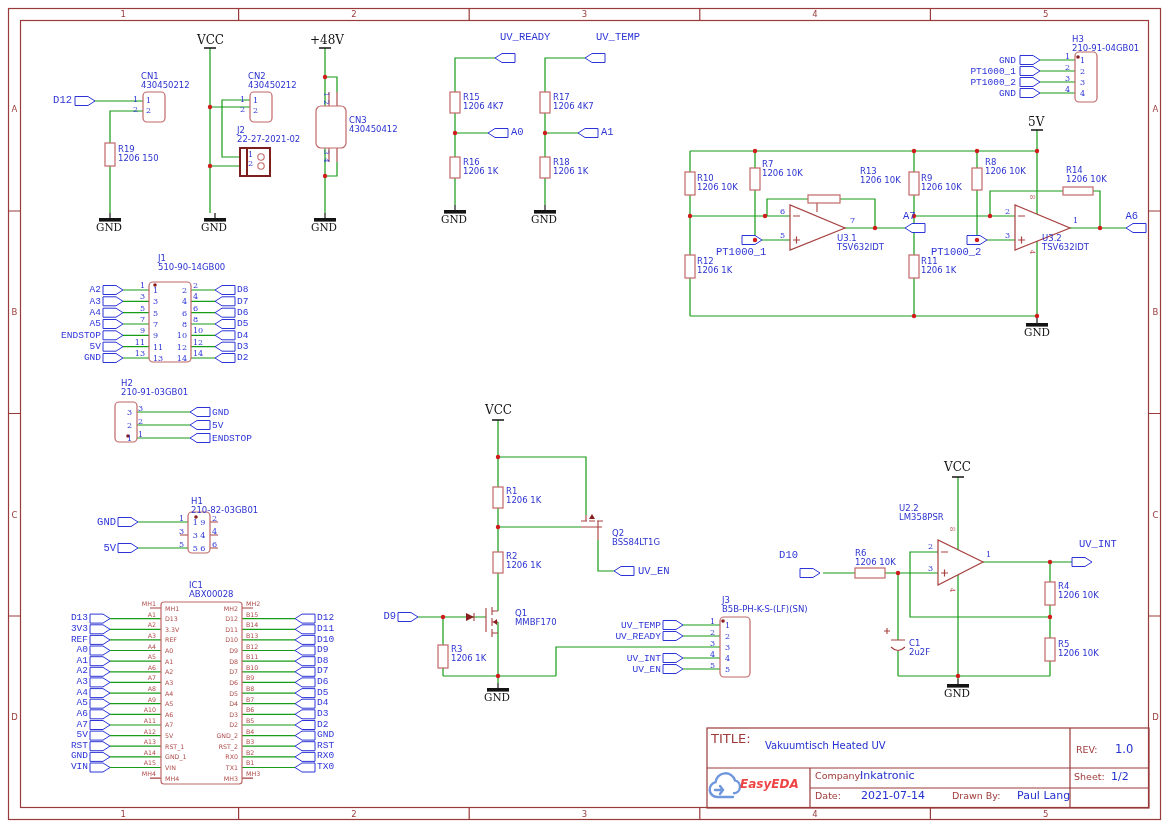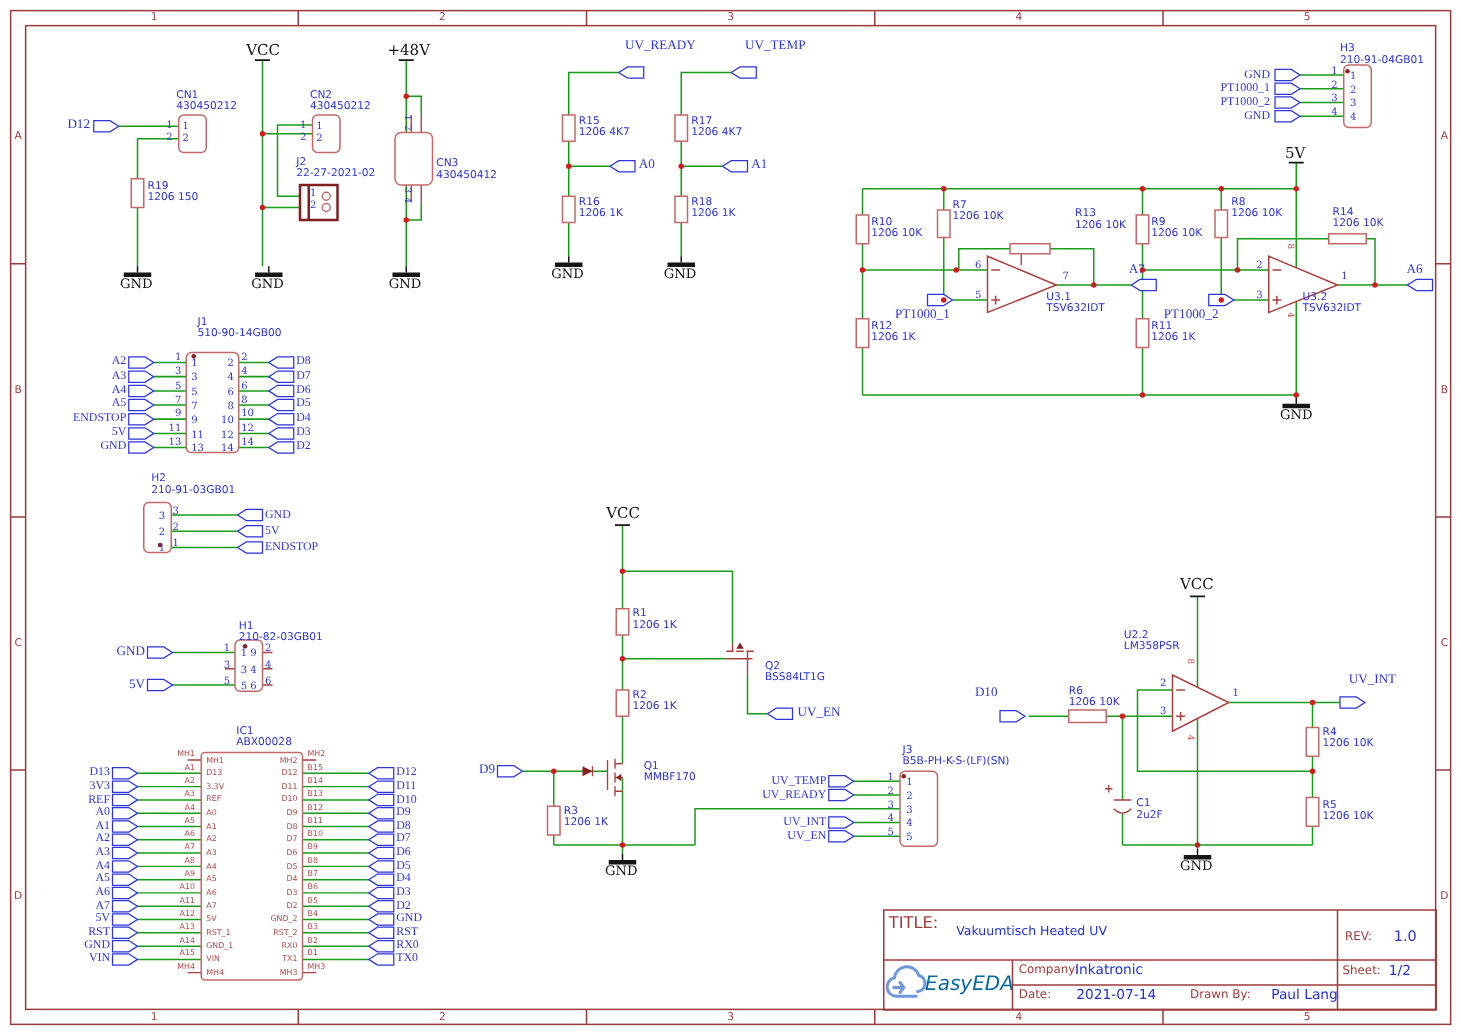--- a/index.html
+++ b/index.html
@@ -1,36 +1,36 @@
 <!DOCTYPE html>
 <html><head>
 <meta charset="utf-8">
 <style>
   html,body{margin:0;padding:0;background:#fff}
   #c{position:relative;width:1169px;height:828px;background:#fff;overflow:hidden;
      font-family:"DejaVu Sans",sans-serif}
   svg.art{position:absolute;left:0;top:0}
   .abs{position:absolute;white-space:nowrap}
-  .n{font-family:Liberation Serif, serif;font-size:10.5px;color:#2d35d6}
+  .n{font-family:Liberation Mono, monospace;font-size:10.5px;color:#2d35d6}
   .pw{font-family:"DejaVu Serif",serif;font-size:12px;color:#141414}
   .g{font-family:"DejaVu Serif",serif;font-size:10.5px;color:#141414}
   .rv{font-size:8.5px;color:#2b32cf;line-height:9px}
   .rv span{display:block}
   .p{font-family:"DejaVu Serif",serif;font-size:8px;color:#2d35d6}
   .pr{color:#c05050}
   .rot{transform:rotate(90deg);display:inline-block;font-size:7px}
   .col span{display:block;height:var(--rh);line-height:var(--rh)}
   .red{color:#b04a4a}
   .bt{font-size:8.5px;color:#9a3b3b}
   .brow{display:flex}
   .brow span{width:230.6px;text-align:center;height:11px;line-height:11px}
   .bcol span{display:block;height:202.8px;line-height:202.8px;text-align:center}
   .tbl{font-size:9.5px;color:#a03b3b}
   .tbv{font-size:11px;color:#2230cf}
-  .logo{font-size:16px;font-style:italic;font-weight:normal;color:#0369a1;letter-spacing:0}
+  .logo{font-size:12px;font-style:italic;font-weight:bold;color:#ef4444;letter-spacing:0}
 </style>
 </head>
 <body>
 
 <div id="c">
 
 <svg class="art" width="1169" height="828" viewBox="0 0 1169 828">
   <defs>
     <g id="flagR">
           <path d="M0,0 H13 L20,4.5 L13,9 H0 Z" fill="#fff" stroke="#2d35d6" stroke-width="1"></path>
@@ -323,21 +323,21 @@
       <span>430450212</span>
     </div>
 <div class="abs rv" style="left:248px;top:72px">
       <span>CN2</span>
       <span>430450212</span>
     </div>
 <div class="abs rv" style="left:237px;top:126px">
       <span>J2</span>
       <span>22-27-2021-02</span>
     </div>
-<div class="abs rv" style="left:349px;top:127px">
+<div class="abs rv" style="left:349px;top:116px">
       <span>CN3</span>
       <span>430450412</span>
     </div>
 <div class="abs rv" style="left:118px;top:145px">
       <span>R19</span>
       <span>1206 150</span>
     </div>
 <div class="abs rv" style="left:463px;top:93px">
       <span>R15</span>
       <span>1206 4K7</span>

